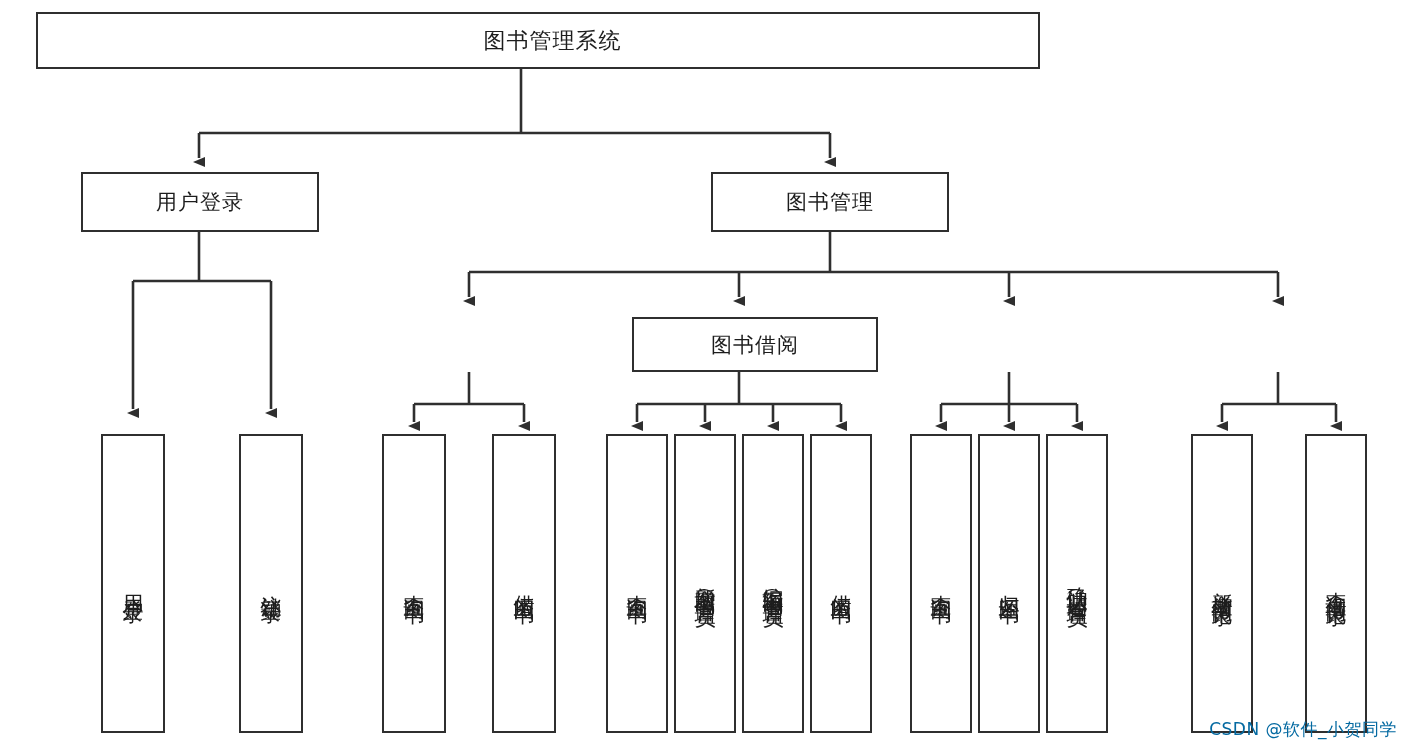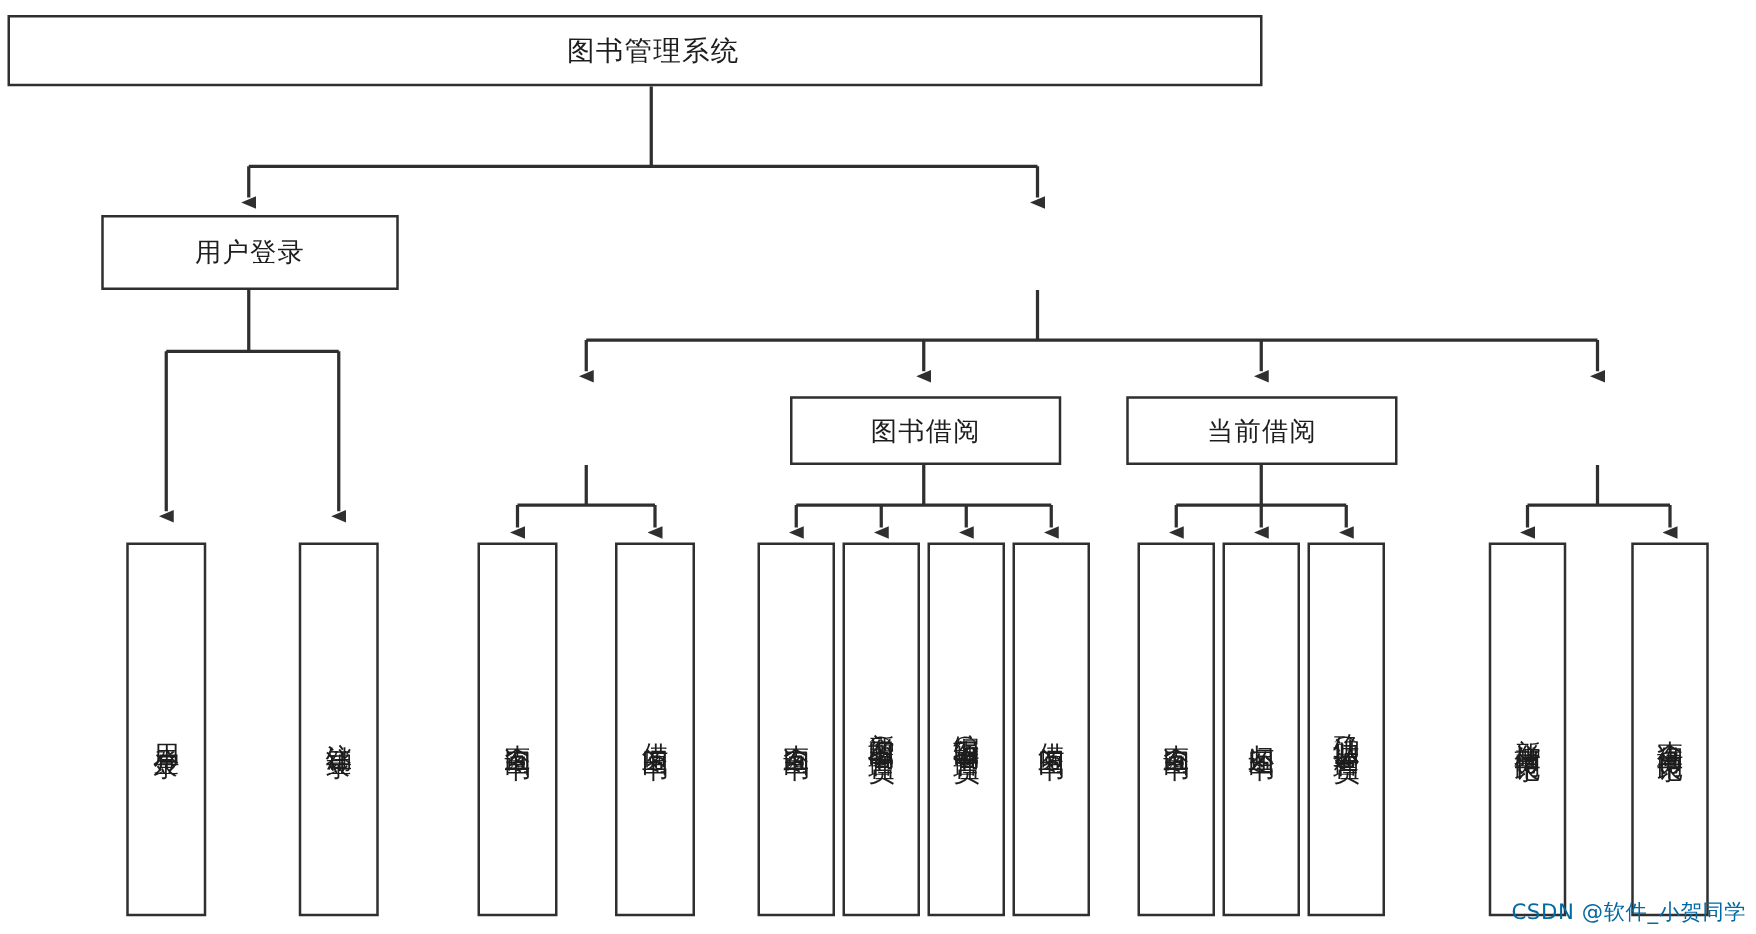--- a/index.html
+++ b/index.html
@@ -120,33 +120,33 @@
       <path d="M1009,404 L1009,422" marker-end="url(#arrow)"></path>
       <path d="M1077,404 L1077,422" marker-end="url(#arrow)"></path>
 
       <path d="M1278,372 L1278,404"></path>
       <path d="M1222,404 L1336,404"></path>
       <path d="M1222,404 L1222,422" marker-end="url(#arrow)"></path>
       <path d="M1336,404 L1336,422" marker-end="url(#arrow)"></path>
     </g>
   </svg>
 
-  <div class="node node-h node-root" style="left:6px; top:12px; width:1004px; height:57px;padding-left:29px;">
+  <div class="node node-h node-root" style="left:36px; top:12px; width:1004px; height:57px;padding-left:29px;">
     <span>图书管理系统</span>
   </div>
 
   <div class="node node-h" style="left:81px; top:172px; width:238px; height:60px;">
     <span>用户登录</span>
   </div>
+  <div class="node node-h" style="left:711px; top:172px; width:238px; height:60px;">
+    <span>图书管理</span>
+  </div>
 
-  <div class="node node-h" style="left:632px; top:317px; width:217px; height:55px;">
+  <div class="node node-h" style="left:632px; top:317px; width:246px; height:55px;">
     <span>图书借阅</span>
-  </div>
-  <div class="node node-h" style="left:901px; top:317px; width:217px; height:55px;">
-    <span>当前借阅</span>
   </div>
 
   <div class="node node-v" style="left:101px; top:434px; width:64px; height:299px;">
     <span class="vlabel">用户登录</span>
   </div>
   <div class="node node-v" style="left:239px; top:434px; width:64px; height:299px;">
     <span class="vlabel">注销登录</span>
   </div>
 
   <div class="node node-v" style="left:382px; top:434px; width:64px; height:299px;">

